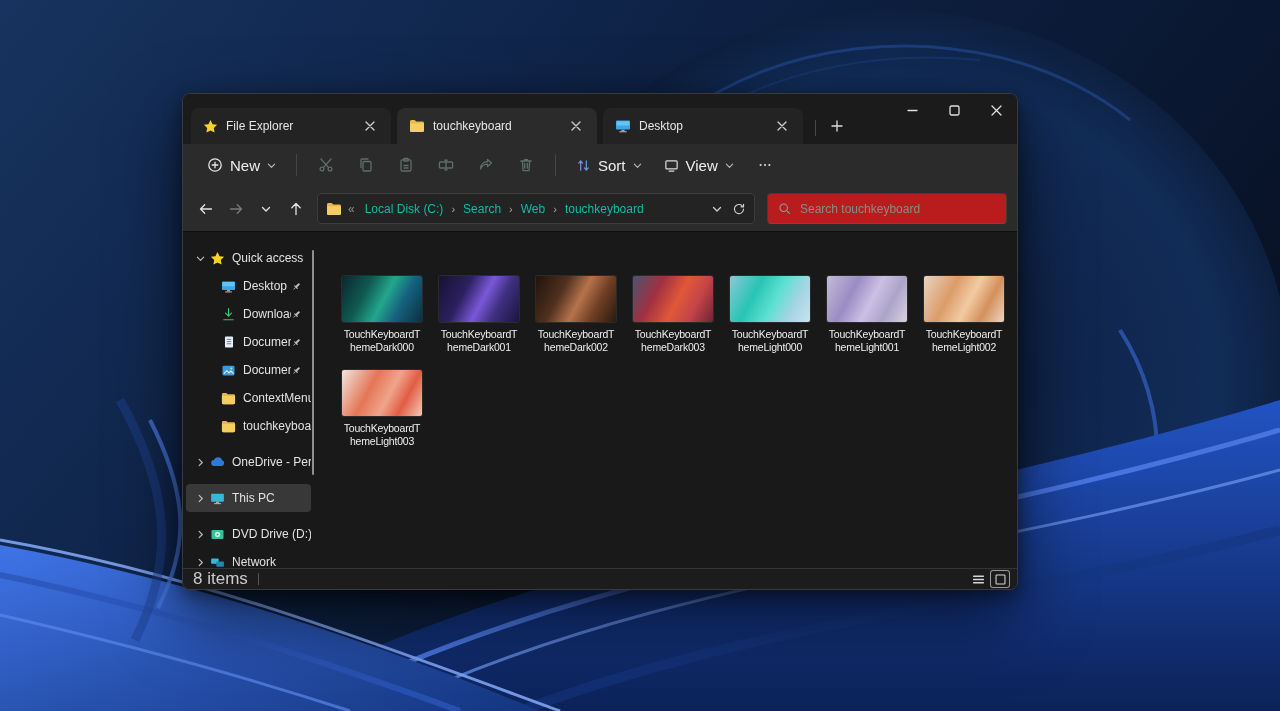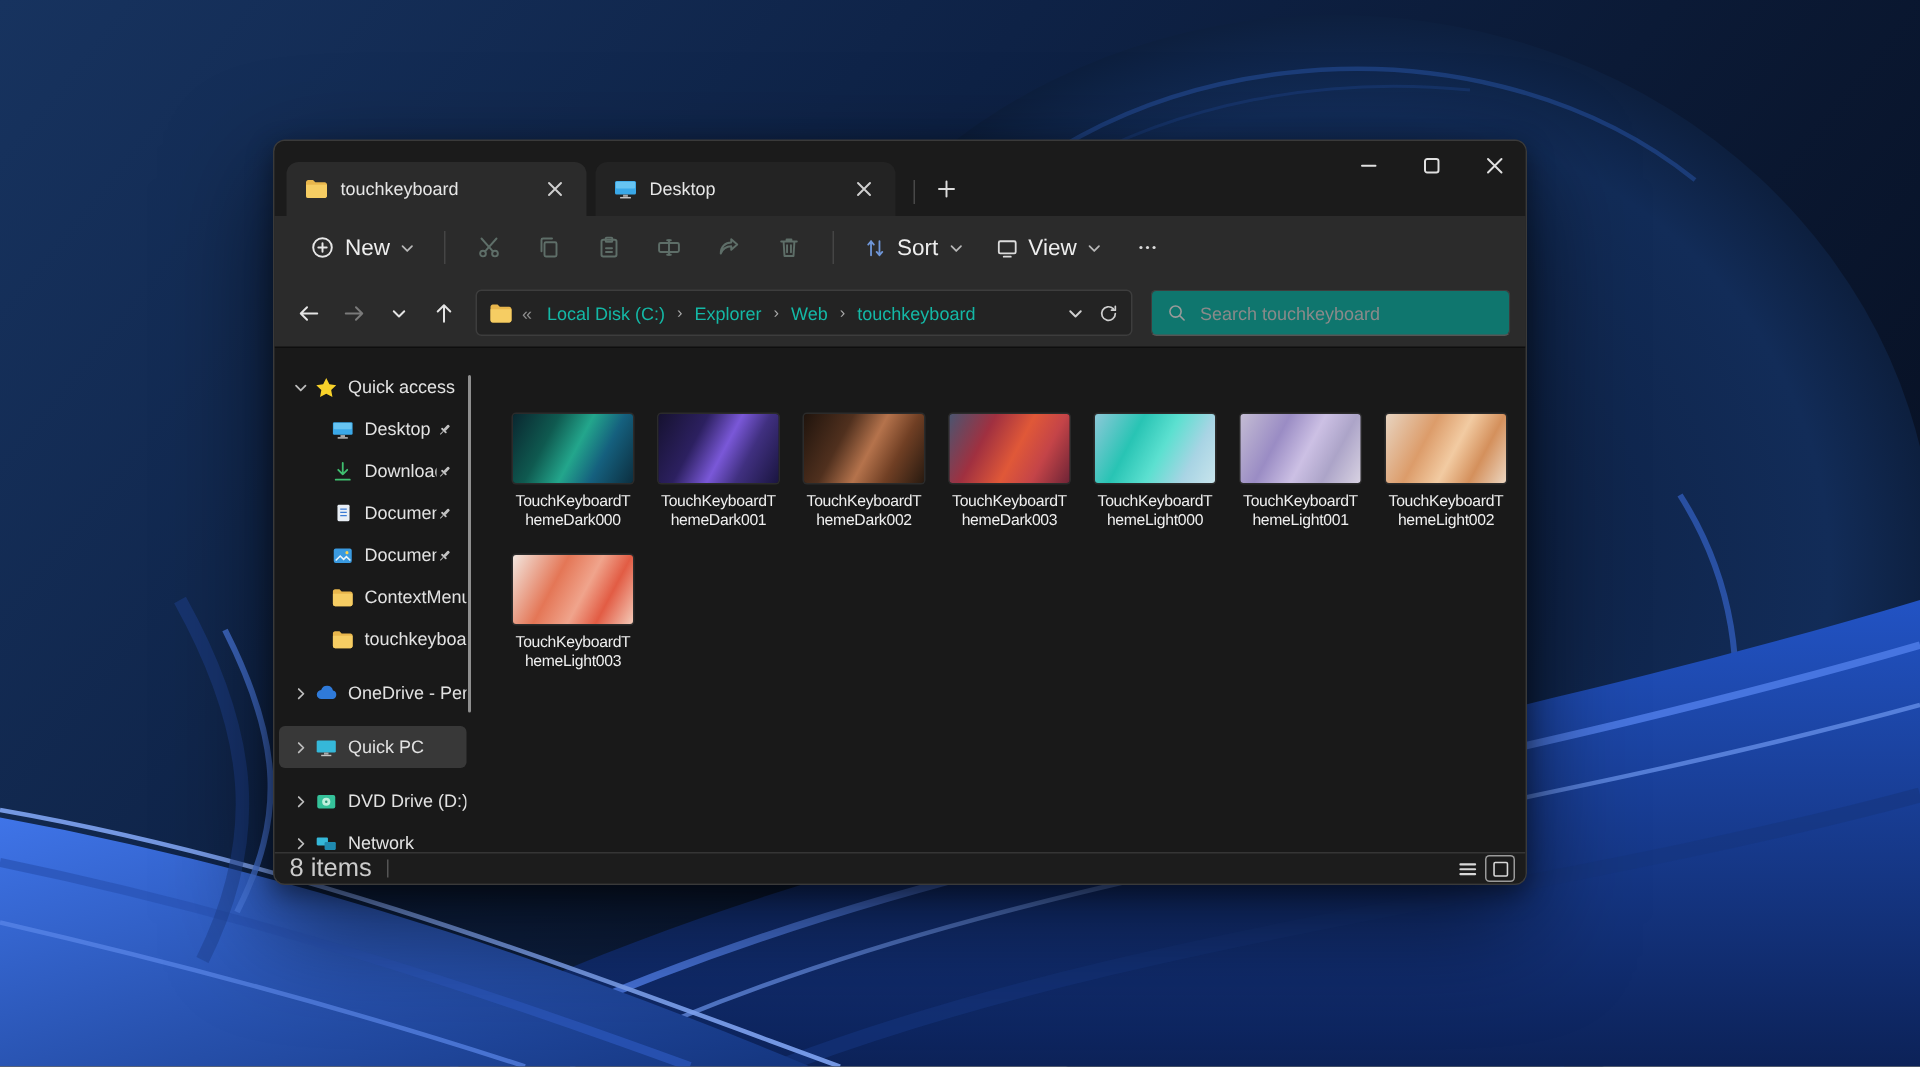--- a/index.html
+++ b/index.html
@@ -38,21 +38,21 @@
   
   .addr-row { height:46px; background:#2b2b2b; border-bottom:1px solid #0e0e0e; display:flex; align-items:center; padding:0 10px 0 8px; flex:none; }
   .nav-btn { width:30px; height:30px; display:flex; align-items:center; justify-content:center; border-radius:5px; color:#e4e4e4; }
   .nav-btn.dim { color:#7a7a7a; }
   .breadcrumb-box { flex:1; height:31px; margin:0 12px 0 6px; background:#232323; border:1px solid #3d3d3d;
     border-radius:4px; display:flex; align-items:center; padding:0 8px; font-size:12px; }
   .crumb { color:#14b8a6; padding:3px 6px; border-radius:3px; white-space:nowrap; }
   .crumb-sep { color:#aaaaaa; font-size:11px; padding:0 2px; }
   .root-chev { color:#8f8f8f; margin:0 4px 0 6px; font-size:12px; }
   .bc-right { margin-left:auto; display:flex; align-items:center; gap:10px; color:#cfcfcf; }
-  .search-box { width:240px; height:31px; background:#0f766e; border:1px solid #3d3d3d; border-bottom-color:#555;
+  .search-box { width:240px; height:31px; background:#b91c1c; border:1px solid #3d3d3d; border-bottom-color:#555;
     border-radius:4px; display:flex; align-items:center; padding:0 10px; gap:9px; }
   .search-box input { background:transparent; border:none; outline:none; color:#d8d8d8; font-size:12px; width:100%;
     font-family:"Liberation Sans","DejaVu Sans",sans-serif; }
   .search-box input::placeholder { color:#8a8a8a; }
 
   
   .content { flex:1; background:#191919; position:relative; display:flex; overflow:hidden; }
   .sidebar { width:131px; flex:none; padding-top:12px; position:relative; overflow:hidden; }
   .sb-scrollbar { position:absolute; left:129px; top:18px; width:2px; height:225px; background:#8f8f8f; border-radius:2px; }
   .sb-row { height:28px; display:flex; align-items:center; padding-left:6px; margin:0 3px; border-radius:4px; font-size:12px; color:#e2e2e2; }
@@ -120,20 +120,33 @@
     <path d="M0,540 C200,575 380,645 560,711" fill="none" stroke="#7fa4f2" stroke-width="3" opacity="0.9"></path>
     <path d="M0,575 C170,610 320,660 460,711" fill="none" stroke="#2a55b8" stroke-width="6" opacity="0.8"></path>
     <path d="M0,615 C130,645 240,675 350,711" fill="none" stroke="#5b88ea" stroke-width="3" opacity="0.7"></path>
     <path d="M150,420 C188,495 190,545 158,608" fill="none" stroke="#4a7ae0" stroke-width="4" opacity="0.75"></path>
     <path d="M120,400 C170,490 175,560 135,640" fill="none" stroke="#1d3f8e" stroke-width="9" opacity="0.5"></path>
   </svg>
 
   <div class="window">
 
     <div class="titlebar">
+      <div class="tab">
+        <span>
+          <svg width="15" height="15" viewBox="0 0 16 16">
+              <path d="M8 1l2.2 4.5 4.9.7-3.6 3.4.9 4.9L8 12.2 3.6 14.5l.9-4.9L.9 6.2l4.9-.7z" fill="#f8d22a"></path>
+            </svg>
+        </span>
+        <span class="tab-label">File Explorer</span>
+        <span class="tab-close">
+          <svg width="10" height="10" viewBox="0 0 10 10" class="si">
+              <path d="M1 1l8 8M9 1l-8 8"></path>
+            </svg>
+        </span>
+      </div>
       <div class="tab active">
         <span>
           <svg width="16" height="16" viewBox="0 0 16 16">
               <path d="M1 3.5C1 2.7 1.7 2 2.5 2h3.2L7.2 3.5h6.3c.8 0 1.5.7 1.5 1.5v7.5c0 .8-.7 1.5-1.5 1.5h-11A1.5 1.5 0 0 1 1 12.5z" fill="#e8b64c"></path>
               <path d="M1 5.2h14v7.3c0 .8-.7 1.5-1.5 1.5h-11A1.5 1.5 0 0 1 1 12.5z" fill="#f6cd63"></path>
             </svg>
         </span>
         <span class="tab-label">touchkeyboard</span>
         <span class="tab-close">
           <svg width="10" height="10" viewBox="0 0 10 10" class="si">
@@ -297,21 +310,21 @@
       <div class="breadcrumb-box">
         <span>
           <svg width="16" height="16" viewBox="0 0 16 16">
               <path d="M1 3.5C1 2.7 1.7 2 2.5 2h3.2L7.2 3.5h6.3c.8 0 1.5.7 1.5 1.5v7.5c0 .8-.7 1.5-1.5 1.5h-11A1.5 1.5 0 0 1 1 12.5z" fill="#e8b64c"></path>
               <path d="M1 5.2h14v7.3c0 .8-.7 1.5-1.5 1.5h-11A1.5 1.5 0 0 1 1 12.5z" fill="#f6cd63"></path>
             </svg>
         </span>
         <span class="root-chev">«</span>
         <span class="crumb">Local Disk (C:)</span>
         <span class="crumb-sep">›</span>
-        <span class="crumb">Explorer</span>
+        <span class="crumb">Search</span>
         <span class="crumb-sep">›</span>
         <span class="crumb">Web</span>
         <span class="crumb-sep">›</span>
         <span class="crumb">touchkeyboard</span>
         <span class="bc-right">
           <span>
             <svg width="10" height="10" viewBox="0 0 10 10" class="si">
                 <path d="M1.5 3.5L5 7l3.5-3.5"></path>
               </svg>
           </span>
@@ -461,21 +474,21 @@
                 <path d="M3.5 1.5L7 5 3.5 8.5"></path>
               </svg>
             </span>
           <span class="sb-icon">
               <svg width="15" height="15" viewBox="0 0 16 16">
                 <rect x="1.2" y="2.8" width="13.6" height="8.6" rx="1" fill="#35b8d9"></rect>
                 <rect x="6.4" y="11.4" width="3.2" height="1.5" fill="#a8a8a8"></rect>
                 <rect x="4.4" y="13" width="7.2" height="1" fill="#c4c4c4"></rect>
               </svg>
             </span>
-          <span class="sb-label">Quick PC</span>
+          <span class="sb-label">This PC</span>
         </div>
         <div class="sb-row gap-top">
           <span class="expander">
               <svg width="9" height="9" viewBox="0 0 10 10" class="si">
                 <path d="M3.5 1.5L7 5 3.5 8.5"></path>
               </svg>
             </span>
           <span class="sb-icon">
               <svg width="15" height="15" viewBox="0 0 16 16">
                 <rect x="1.6" y="3.2" width="12.8" height="9.6" rx="1.4" fill="#35c29a"></rect>

